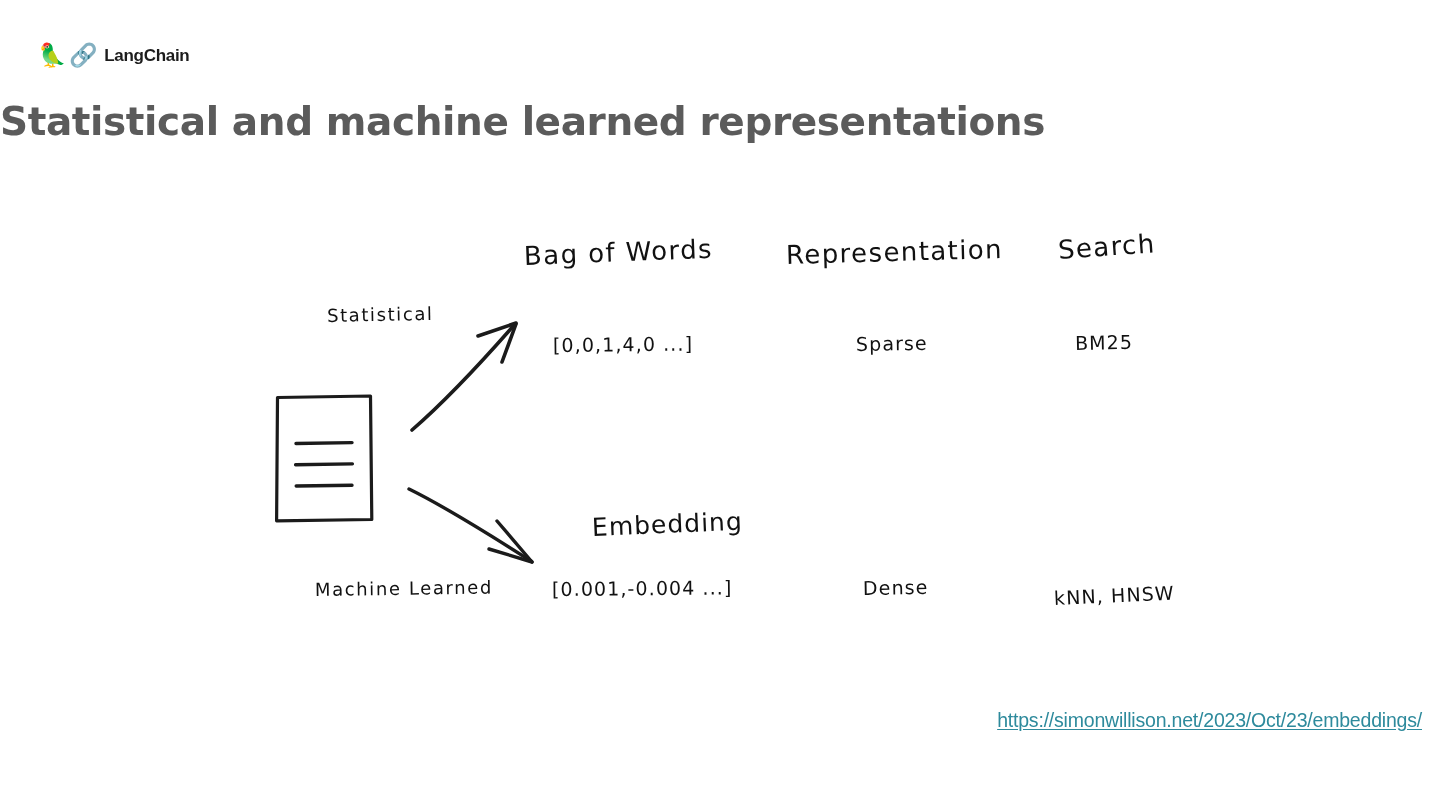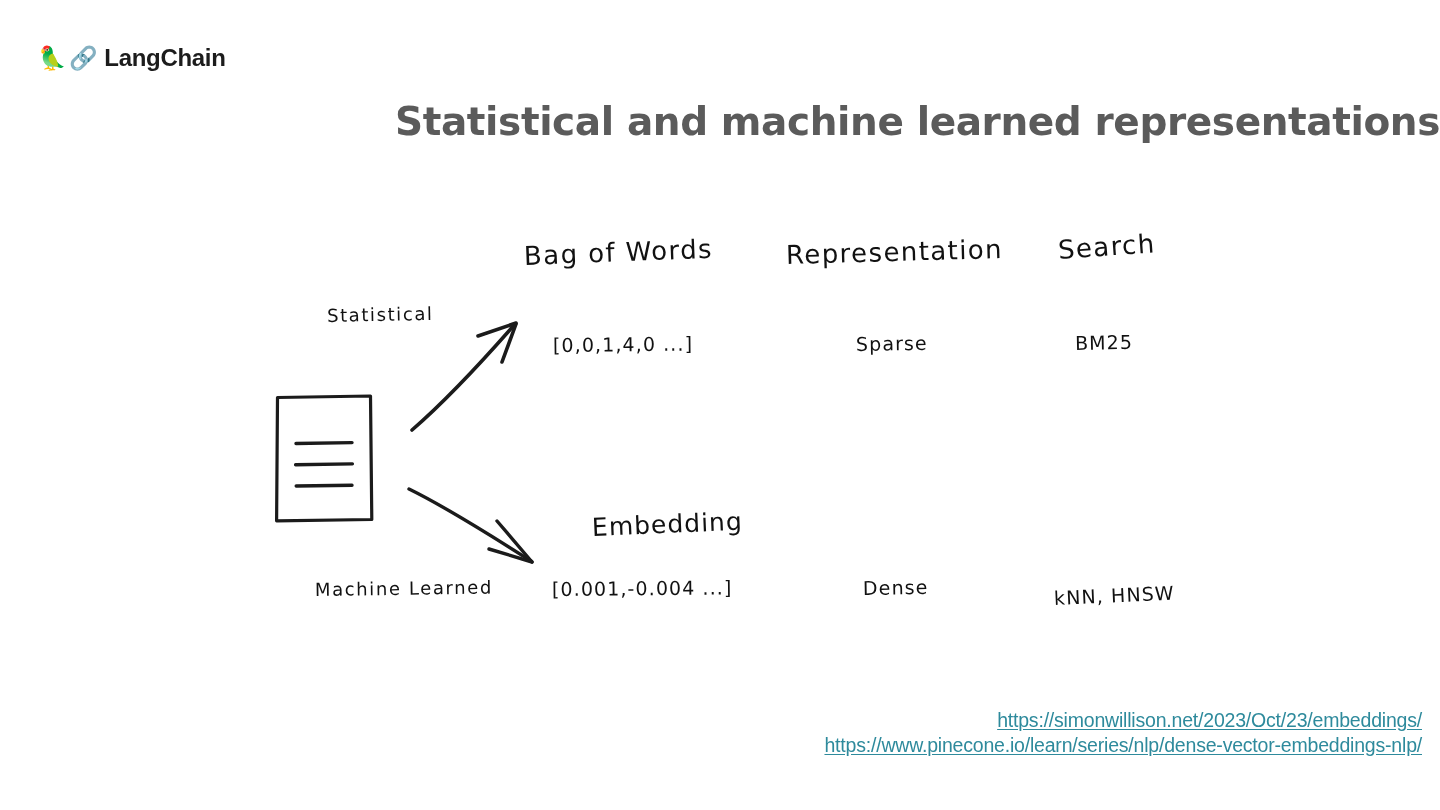--- a/index.html
+++ b/index.html
@@ -25,34 +25,34 @@
     align-items: center;
     gap: 4px;
   }
   #brand .emoji {
     font-size: 23px;
     line-height: 1;
     letter-spacing: -1px;
   }
   #brand .brand-text {
     font-family: "Liberation Sans", sans-serif;
-    font-size: 24px;
+    font-size: 17px;
     font-weight: 700;
     color: #1c1c1c;
     letter-spacing: -0.3px;
     margin-left: 3px;
   }
 
   
   #slide-title {
     position: absolute;
     left: 0;
     right: 0;
     top: 99px;
-    text-align: right;
+    text-align: left;
     font-family: "DejaVu Sans", sans-serif;
     font-size: 39px;
     font-weight: 600;
     color: #5b5b5b;
     letter-spacing: -0.4px;
     white-space: nowrap;
   }
 
   
   #diagram {
@@ -168,14 +168,13 @@
   <div class="hand cell" id="cell-bow-search">BM25</div>
 
   <div class="hand col-head" id="head-embedding">Embedding</div>
   <div class="hand cell" id="cell-emb-vec">[0.001,-0.004 ...]</div>
   <div class="hand cell" id="cell-emb-repr">Dense</div>
   <div class="hand cell" id="cell-emb-search">kNN, HNSW</div>
 </div>
 
 <div id="footer-links">
   <a href="#">https://simonwillison.net/2023/Oct/23/embeddings/</a>
-  <a href="#">https://www.pinecone.io/learn/series/nlp/dense-vector-embeddings-nlp/</a>
 </div>
 
 </body></html>

